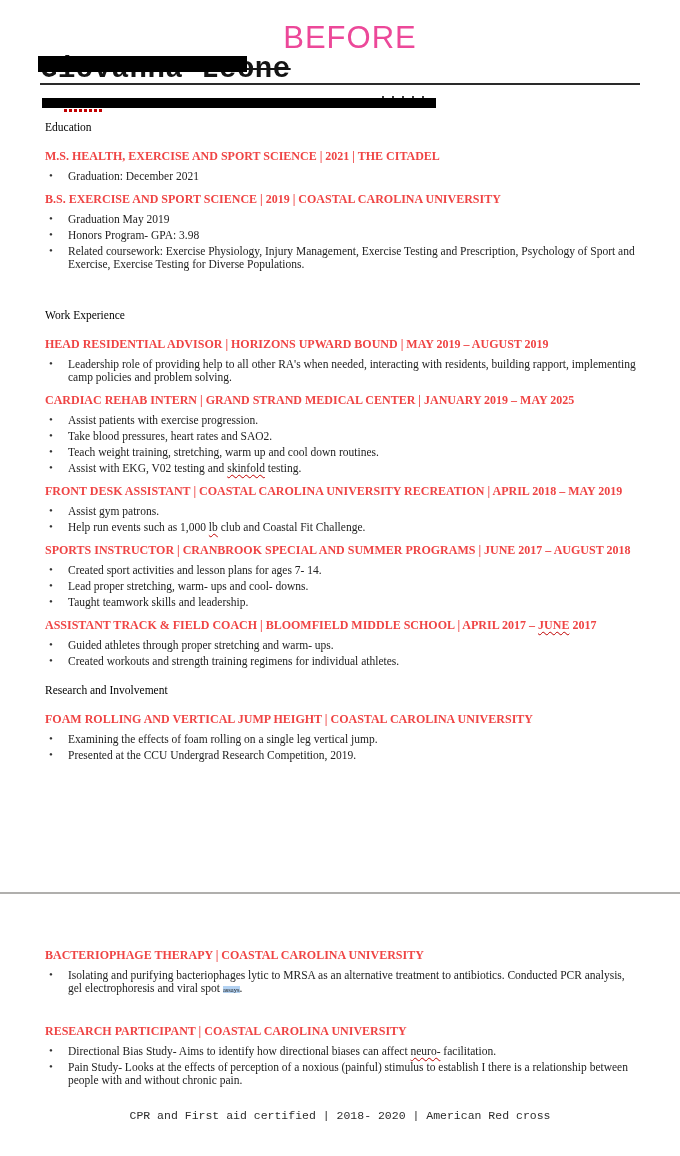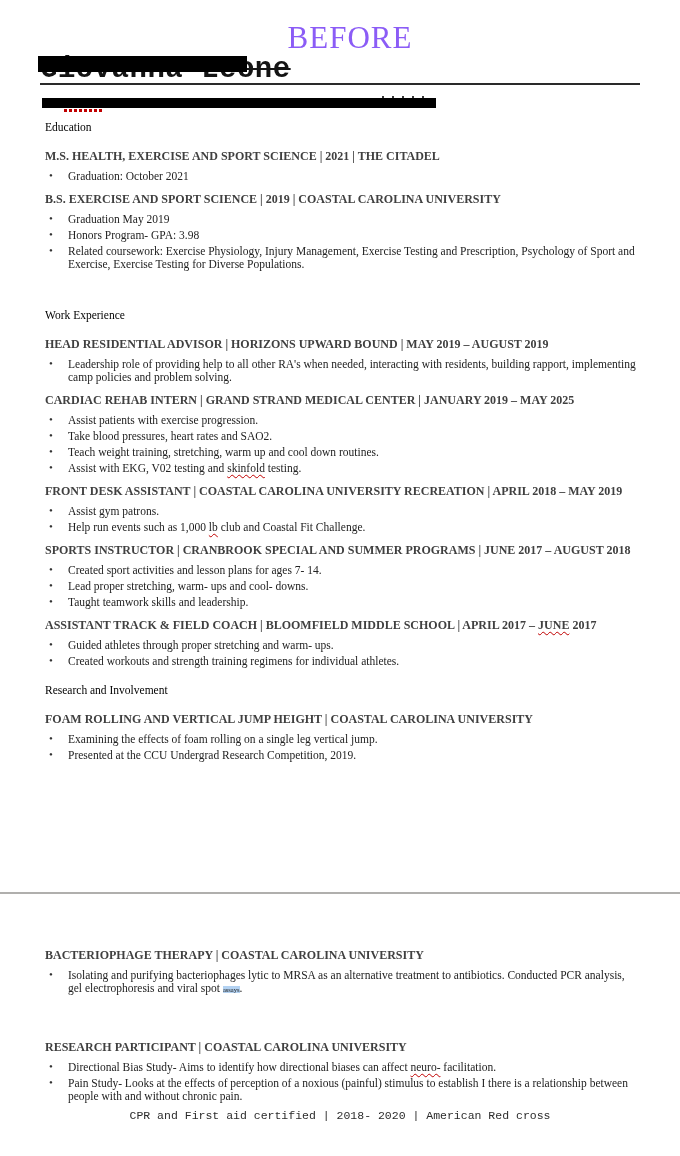--- a/index.html
+++ b/index.html
@@ -5,22 +5,22 @@
   html, body { margin:0; padding:0; }
   body {
     width:680px; height:1156px; background:#ffffff; position:relative;
     font-family:"Liberation Serif", serif; color:#1c1c1c; overflow:hidden;
   }
   .abs { position:absolute;font-family:Liberation Mono, monospace; }
 
   
   #before-label {
     left:0; right:0; top:20px; text-align:center;
-    font-family:Liberation Serif, serif;
-    font-size:31px; color:#8b5cf6; letter-spacing:1px; font-weight:400;margin-left:20px;
+    font-family:Liberation Sans, sans-serif;
+    font-size:31px; color:#ec4899; letter-spacing:1px; font-weight:400;margin-left:20px;
   }
 
   
   #name-wrap { left:40px; top:53px; height:34px; }
   #candidate-name {
     font-size:29px; font-weight:bold; color:#141414; white-space:nowrap;
     text-decoration:line-through; text-decoration-thickness:2px;
     letter-spacing:0.5px;
   }
   #name-redaction {
@@ -43,37 +43,37 @@
 
   
   .content { position:absolute; left:45px; width:595px; }
   #education-section { top:121px; }
   #work-section { top:309px; }
   #research-section { top:684px; }
   #page2-section { top:948px; }
 
   .section-title { font-weight:normal; font-size:11.5px; color:#000; margin:0 0 16px 0; }
   .entry { margin-bottom:9px; }
-  .entry-heading { font-weight:bold; font-size:12px; color:#404040; margin:0 0 7px 0; line-height:14px; }
+  .entry-heading { font-weight:bold; font-size:12px; color:#ef4444; margin:0 0 7px 0; line-height:14px; }
   .bullet {
     position:relative; padding-left:23px; font-size:11.5px;
     line-height:13px; margin-bottom:3px; color:#222;
   }
   .bullet::before {
     content:"\2022"; position:absolute; left:4px; top:-1px; font-size:11px; color:#333;
   }
 
   .sq {
     text-decoration:underline; text-decoration-style:wavy;
     text-decoration-color:#c00000; text-decoration-thickness:1px;
     text-underline-offset:2px;
   }
   .hl { background:#b3d2f2; font-size:6.5px; }
 
-  .entry-gap-large { margin-top:44px; }
+  .entry-gap-large { margin-top:28px; }
 
   #page-break-line { left:0; top:892px; width:680px; height:2px; background:#b0afad; }
 
   #footer-cert {
     left:0; right:0; top:1109px; text-align:center;
     font-size:11.5px; color:#2b2b2b;
   }
 </style>
 </head>
 <body>
@@ -87,21 +87,21 @@
 
 <div class="abs" id="header-rule"></div>
 
 <div class="abs" id="contact-redaction"></div>
 <div class="abs" id="contact-squiggle"></div>
 
 <div class="content" id="education-section">
   <div class="section-title">Education</div>
   <div class="entry">
     <div class="entry-heading">M.S. HEALTH, EXERCISE AND SPORT SCIENCE | 2021 | THE CITADEL</div>
-    <div class="bullet">Graduation: October 2021</div>
+    <div class="bullet">Graduation: December 2021</div>
   </div>
   <div class="entry">
     <div class="entry-heading">B.S. EXERCISE AND SPORT SCIENCE | 2019 | COASTAL CAROLINA UNIVERSITY</div>
     <div class="bullet">Graduation May 2019</div>
     <div class="bullet">Honors Program- GPA: 3.98</div>
     <div class="bullet">Related coursework: Exercise Physiology, Injury Management, Exercise Testing and Prescription, Psychology of Sport and Exercise, Exercise Testing for Diverse Populations.</div>
   </div>
 </div>
 
 <div class="content" id="work-section">

